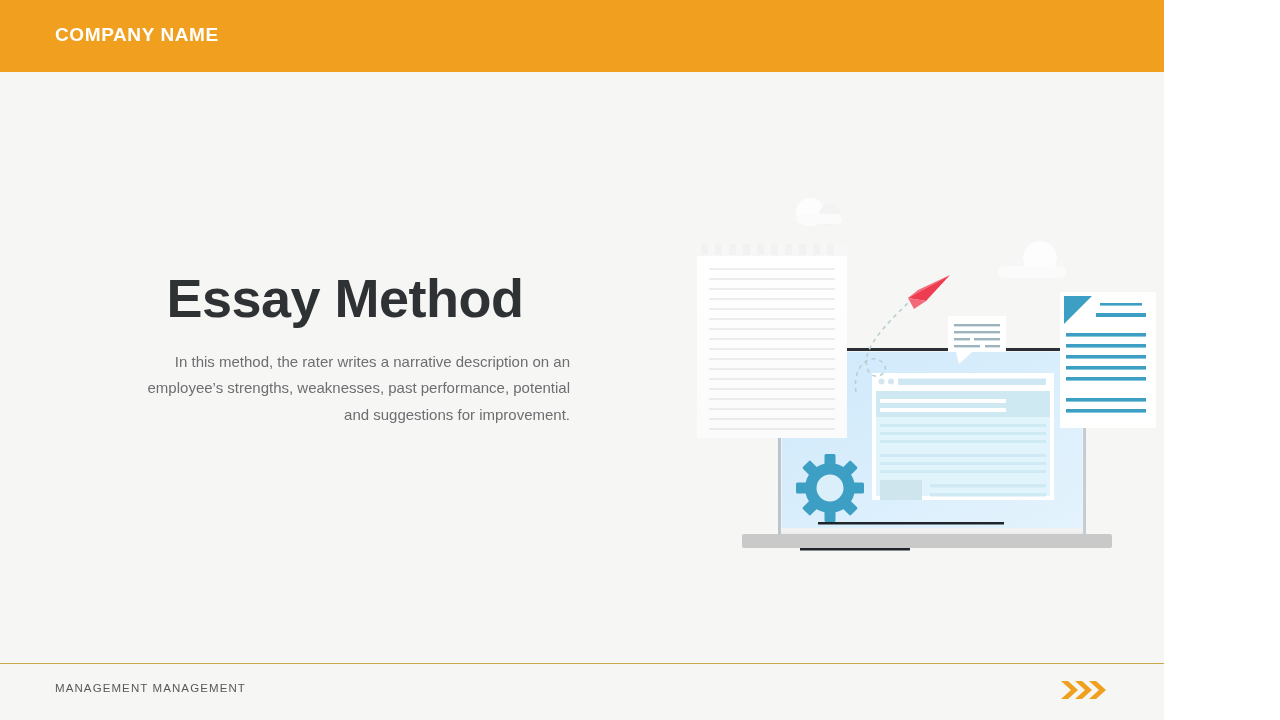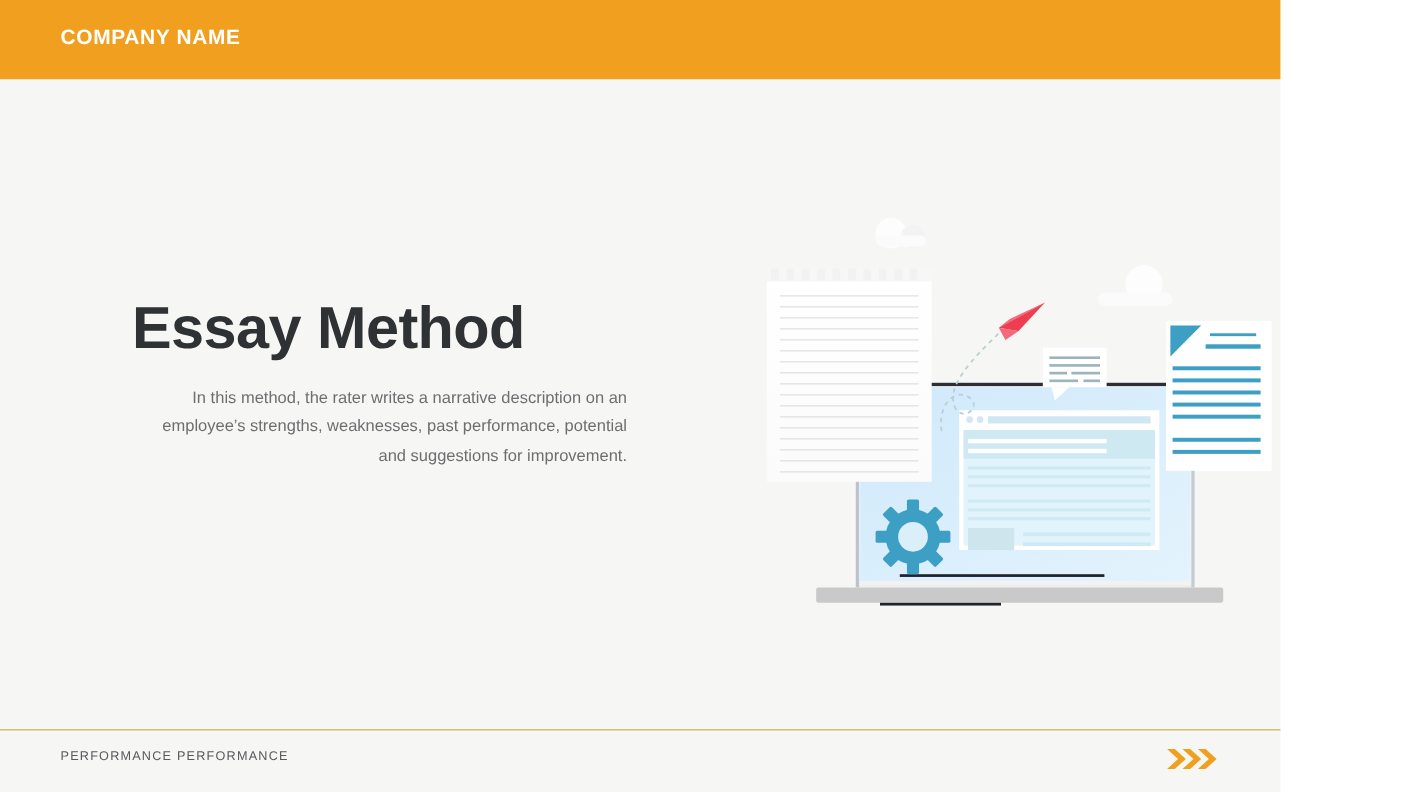--- a/index.html
+++ b/index.html
@@ -52,21 +52,21 @@
     width: 450px;
     text-align: right;
   }
   .slide-title {
     margin: 0;
     font-size: 54px;
     line-height: 1.05;
     font-weight: bold;
     color: #2f3234;
     letter-spacing: -0.5px;
-    text-align: left;
+    text-align: center;
   }
   .slide-body {
     margin: 22px 0 14px 0;
     font-size: 15px;
     line-height: 1.78;
     color: #6d6e70;
     text-align: right;
   }
 
   
@@ -266,21 +266,21 @@
           <rect x="406" y="196" width="80" height="3.6"></rect>
           <rect x="406" y="207" width="80" height="3.6"></rect>
           <rect x="406" y="228" width="80" height="3.6"></rect>
           <rect x="406" y="239" width="80" height="3.6"></rect>
         </g>
       </g>
     </svg>
   </div>
 
   <div class="footer-rule"></div>
-  <div class="footer-label">PERFORMANCE  PERFORMANCE</div>
+  <div class="footer-label">MANAGEMENT  MANAGEMENT</div>
   <div class="chevrons">
     <svg width="50" height="30" viewBox="0 0 50 30" xmlns="http://www.w3.org/2000/svg">
       <g fill="#f0a01e">
         <polygon points="2,6 9,6 19,15 9,24 2,24 12,15"></polygon>
         <polygon points="16,6 23,6 33,15 23,24 16,24 26,15"></polygon>
         <polygon points="30,6 37,6 47,15 37,24 30,24 40,15"></polygon>
       </g>
     </svg>
   </div>
 

